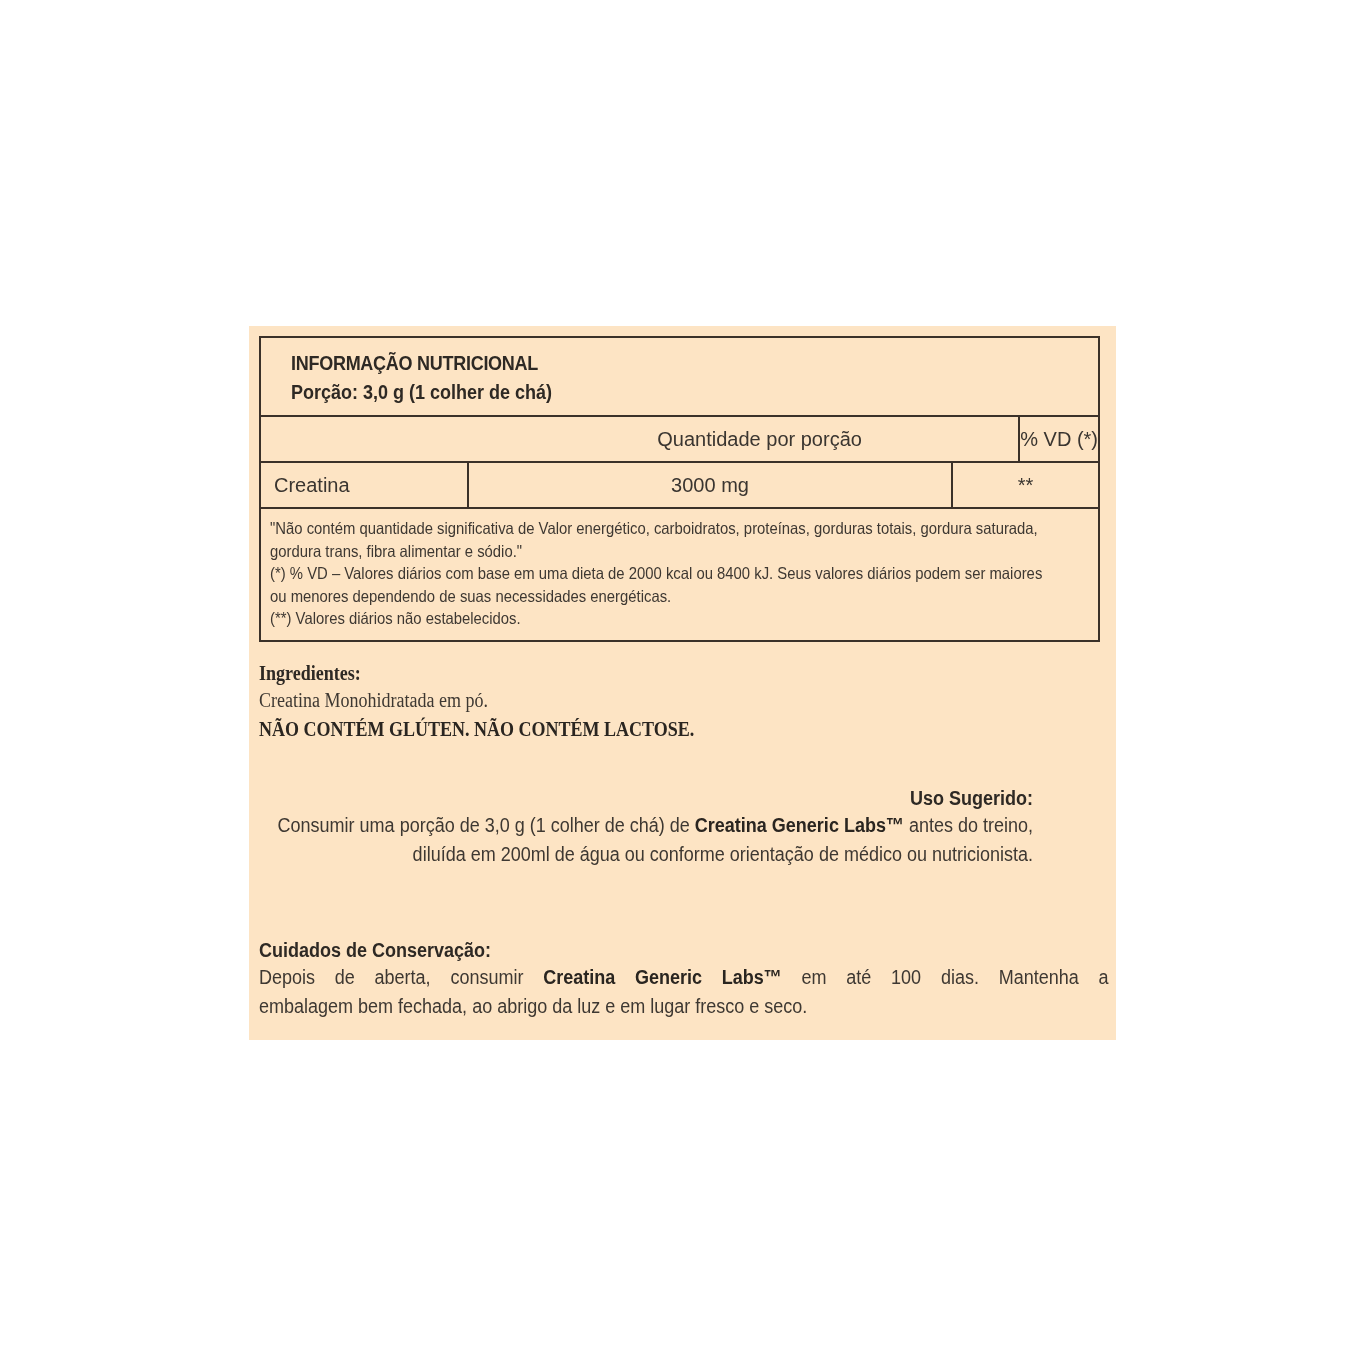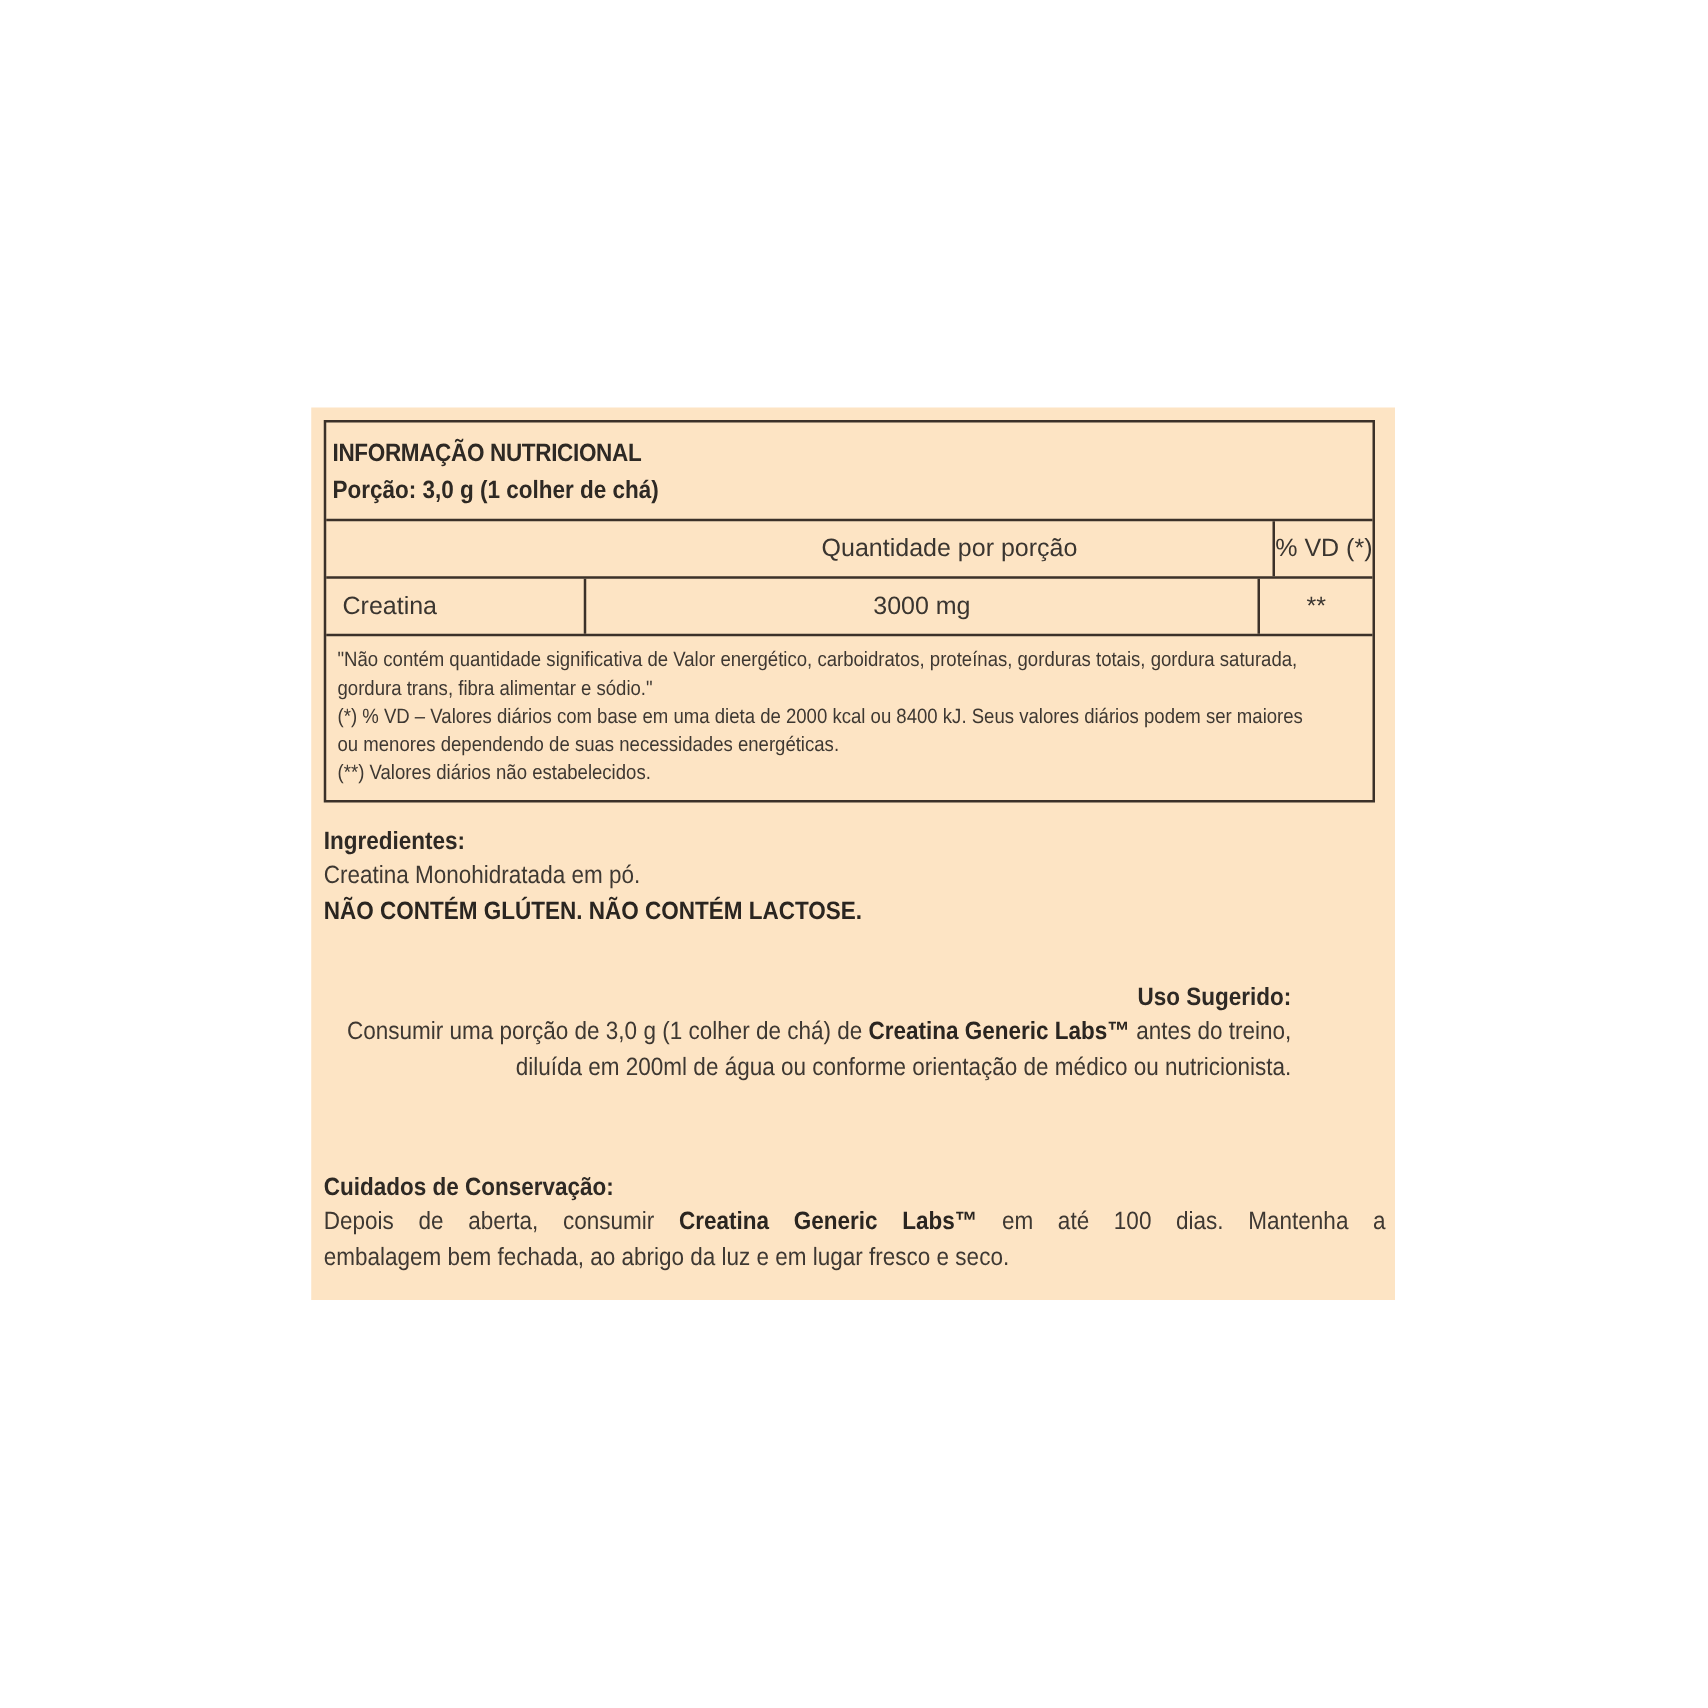--- a/index.html
+++ b/index.html
@@ -1,25 +1,25 @@
 <!DOCTYPE html>
 <html><head>
 <meta charset="utf-8">
 <style>
   html, body { margin: 0; padding: 0; }
   body { width: 1366px; height: 1366px; background: #ffffff; position: relative; font-family: "Liberation Sans", "DejaVu Sans", sans-serif; color: #3a3530; }
   .panel { position: absolute; left: 249px; top: 326px; width: 867px; height: 714px; background: #fde4c4; }
   .ntable { position: absolute; left: 10px; top: 10px; width: 841px; border: 2px solid #3b3129; box-sizing: border-box; }
-  .nt-head { height: 79px; border-bottom: 2px solid #3b3129; box-sizing: border-box; padding: 14px 13px 0 5px; }
+  .nt-head { height: 79px; border-bottom: 2px solid #3b3129; box-sizing: border-box; padding: 14px 13px 0 30px; }
   .nt-title { font-size: 20px; font-weight: bold; color: #2e2924; letter-spacing: -0.3px; transform: scaleX(0.9); transform-origin: left; white-space: nowrap; }
   .nt-portion { font-size: 20px; font-weight: bold; color: #2e2924; margin-top: 6px; transform: scaleX(0.9); transform-origin: left; white-space: nowrap; }
   .nt-row { display: flex; height: 46px; border-bottom: 2px solid #3b3129; box-sizing: border-box; }
   .nt-row .c { display: flex; align-items: center; font-size: 20px; color: #3a3530; box-sizing: border-box; white-space: nowrap; }
   .c1 { width: 206px; padding-left: 13px; }
-  .c2 { width: 539px; justify-content: center; }
+  .c2 { width: 484px; justify-content: center; }
   .c3 { flex: 1; justify-content: center; }
   .bl { border-left: 2px solid #3b3129; text-align: right; }
   .nt-notes { padding: 8px 10px 10px 9px; font-size: 16.5px; line-height: 22.6px; color: #3e3832; }
   .nt-notes div { transform: scaleX(0.9); transform-origin: left; white-space: nowrap; }
   .sec { position: absolute; left: 10px; width: 860px; }
   .sec .h { font-size: 20px; font-weight: bold; color: #2e2924; transform: scaleX(0.9); transform-origin: left; white-space: nowrap; }
   .sec .p { font-size: 20px; color: #3e3832; line-height: 29px; white-space: nowrap; transform: scaleX(0.9); transform-origin: left; }
   .sec .b { font-weight: bold; color: #2a2520; }
   .sec .p.allcaps { font-weight: bold; color: #2a2520; }
   .just { display: flex; justify-content: space-between; width: 944px; }
@@ -45,21 +45,21 @@
     </div>
     <div class="nt-notes">
       <div>"Não contém quantidade significativa de Valor energético, carboidratos, proteínas, gorduras totais, gordura saturada,</div>
       <div>gordura trans, fibra alimentar e sódio."</div>
       <div>(*) % VD – Valores diários com base em uma dieta de 2000 kcal ou 8400 kJ. Seus valores diários podem ser maiores</div>
       <div>ou menores dependendo de suas necessidades energéticas.</div>
       <div>(**) Valores diários não estabelecidos.</div>
     </div>
   </div>
 
-  <div class="sec" style="top:336px;">
+  <div class="sec" style="top:336px;font-family:Liberation Serif, serif;">
     <div class="h">Ingredientes:</div>
     <div class="p" style="margin-top:1px;">Creatina Monohidratada em pó.</div>
     <div class="p allcaps">NÃO CONTÉM GLÚTEN. NÃO CONTÉM LACTOSE.</div>
   </div>
 
   <div class="sec" style="top:461px;text-align:right;">
     <div class="h">Uso Sugerido:</div>
     <div class="p" style="margin-top:1px;"><span>Consumir uma porção de 3,0 g (1 colher de chá) de </span><span class="b">Creatina Generic Labs™</span><span> antes do treino,</span></div>
     <div class="p">diluída em 200ml de água ou conforme orientação de médico ou nutricionista.</div>
   </div>

